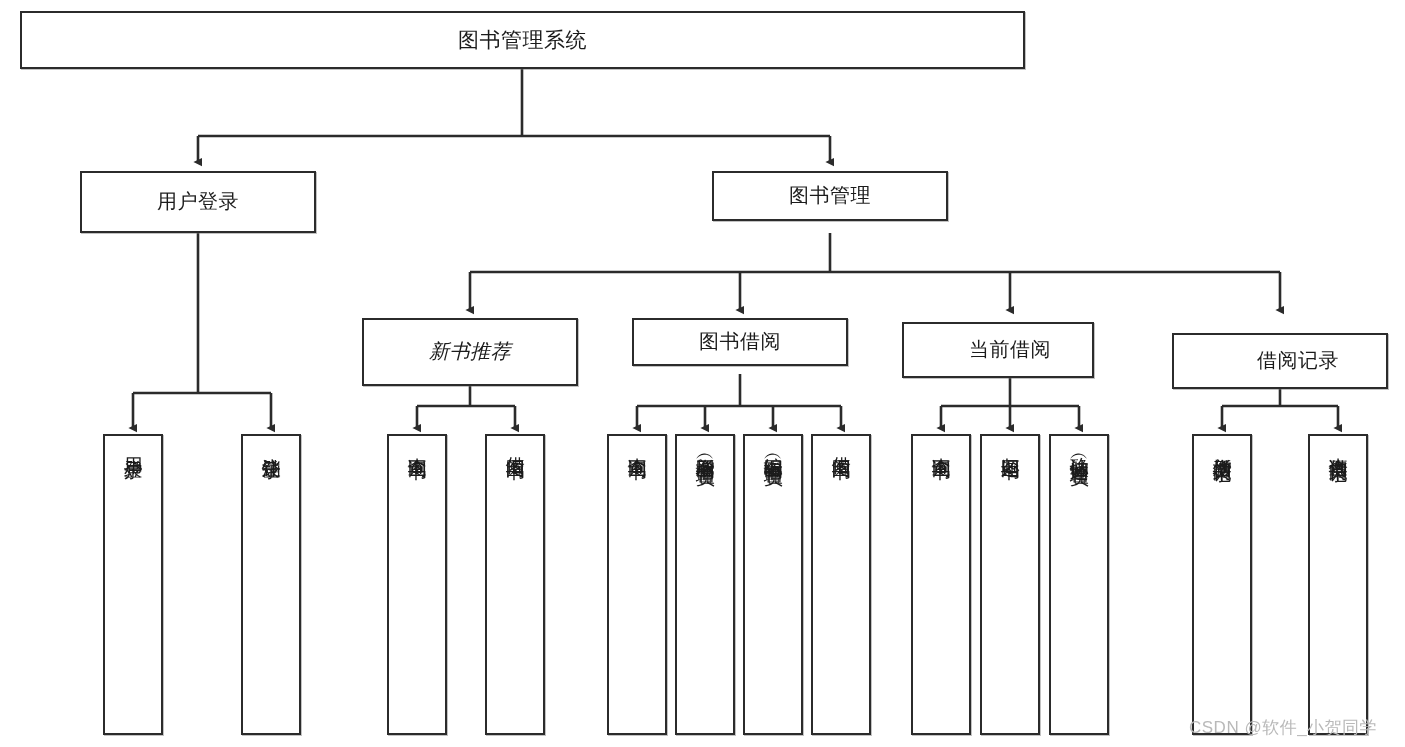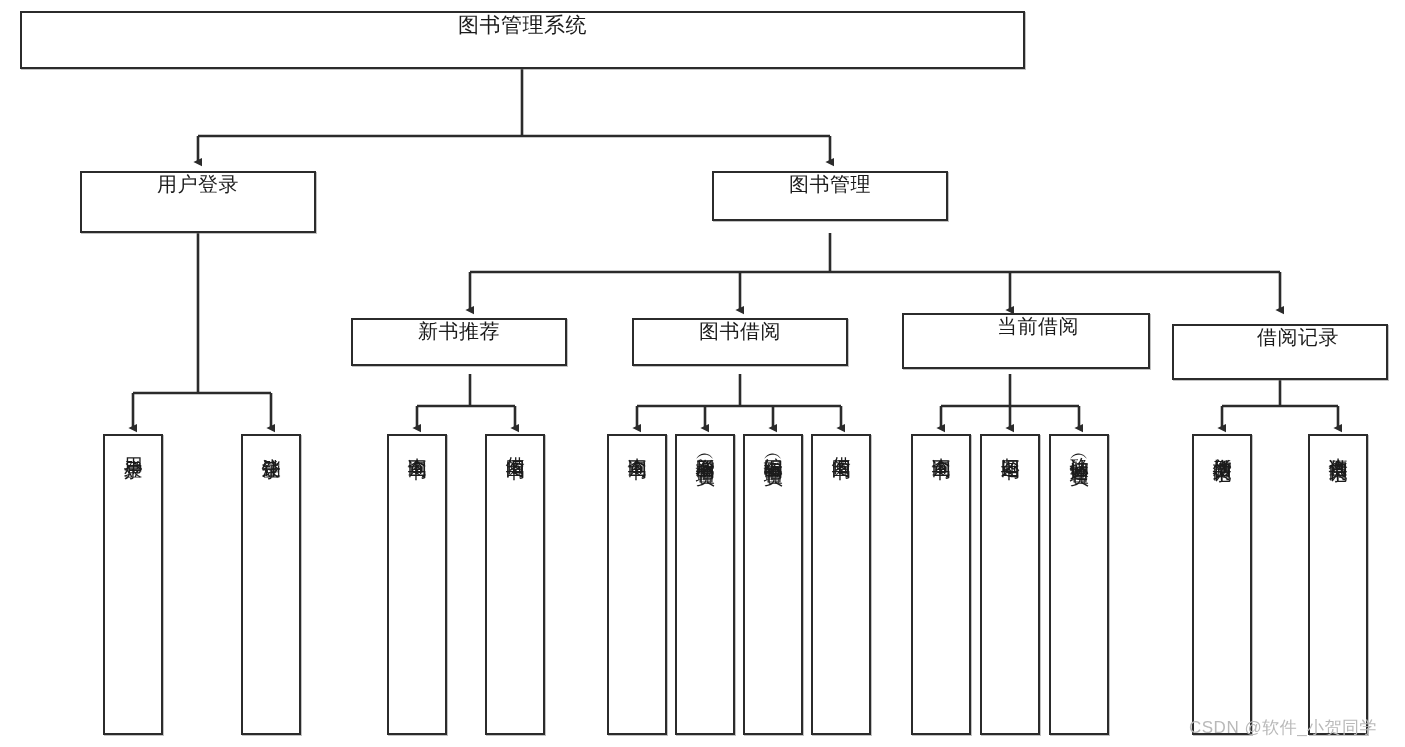--- a/index.html
+++ b/index.html
@@ -25,20 +25,21 @@
     width: 1405px;
     height: 747px;
     pointer-events: none;
   }
   .node {
     position: absolute;
     box-sizing: border-box;
     border: 2px solid #2b2b2b;
     background: #ffffff;
     display: flex;
+    align-items: center;
     justify-content: center;
     box-shadow: 1px 1px 0 rgba(120,120,120,0.45);
   }
   .node-label {
     color: #1b1b1b;
     font-size: 20px;
     line-height: 1.18;
     letter-spacing: 0.5px;
     text-align: center;
     white-space: nowrap;
@@ -132,33 +133,33 @@
   </div>
 
   <div class="node level-2" style="left:80px; top:171px; width:236px; height:62px;">
     <span class="node-label">用户登录</span>
   </div>
 
   <div class="node level-2" style="left:712px; top:171px; width:236px; height:50px;">
     <span class="node-label">图书管理</span>
   </div>
 
-  <div class="node level-3" style="left:351px; top:318px; width:216px; height:48px;">
+  <div class="node level-3" style="left:362px; top:318px; width:216px; height:68px;font-style:italic;">
     <span class="node-label">新书推荐</span>
   </div>
 
   <div class="node level-3" style="left:632px; top:318px; width:216px; height:48px;">
     <span class="node-label">图书借阅</span>
   </div>
 
-  <div class="node level-3" style="left:902px; top:313px; width:248px; height:56px;padding-left:24px;">
+  <div class="node level-3" style="left:902px; top:322px; width:192px; height:56px;padding-left:24px;">
     <span class="node-label">当前借阅</span>
   </div>
 
-  <div class="node level-3" style="left:1172px; top:324px; width:216px; height:56px;padding-left:36px;">
+  <div class="node level-3" style="left:1172px; top:333px; width:216px; height:56px;padding-left:36px;">
     <span class="node-label">借阅记录</span>
   </div>
 
   <div class="node leaf" style="left:103px; top:434px; width:60px; height:301px;">
     <span class="node-label">用户登录</span>
   </div>
 
   <div class="node leaf" style="left:241px; top:434px; width:60px; height:301px;">
     <span class="node-label">注销登录</span>
   </div>

